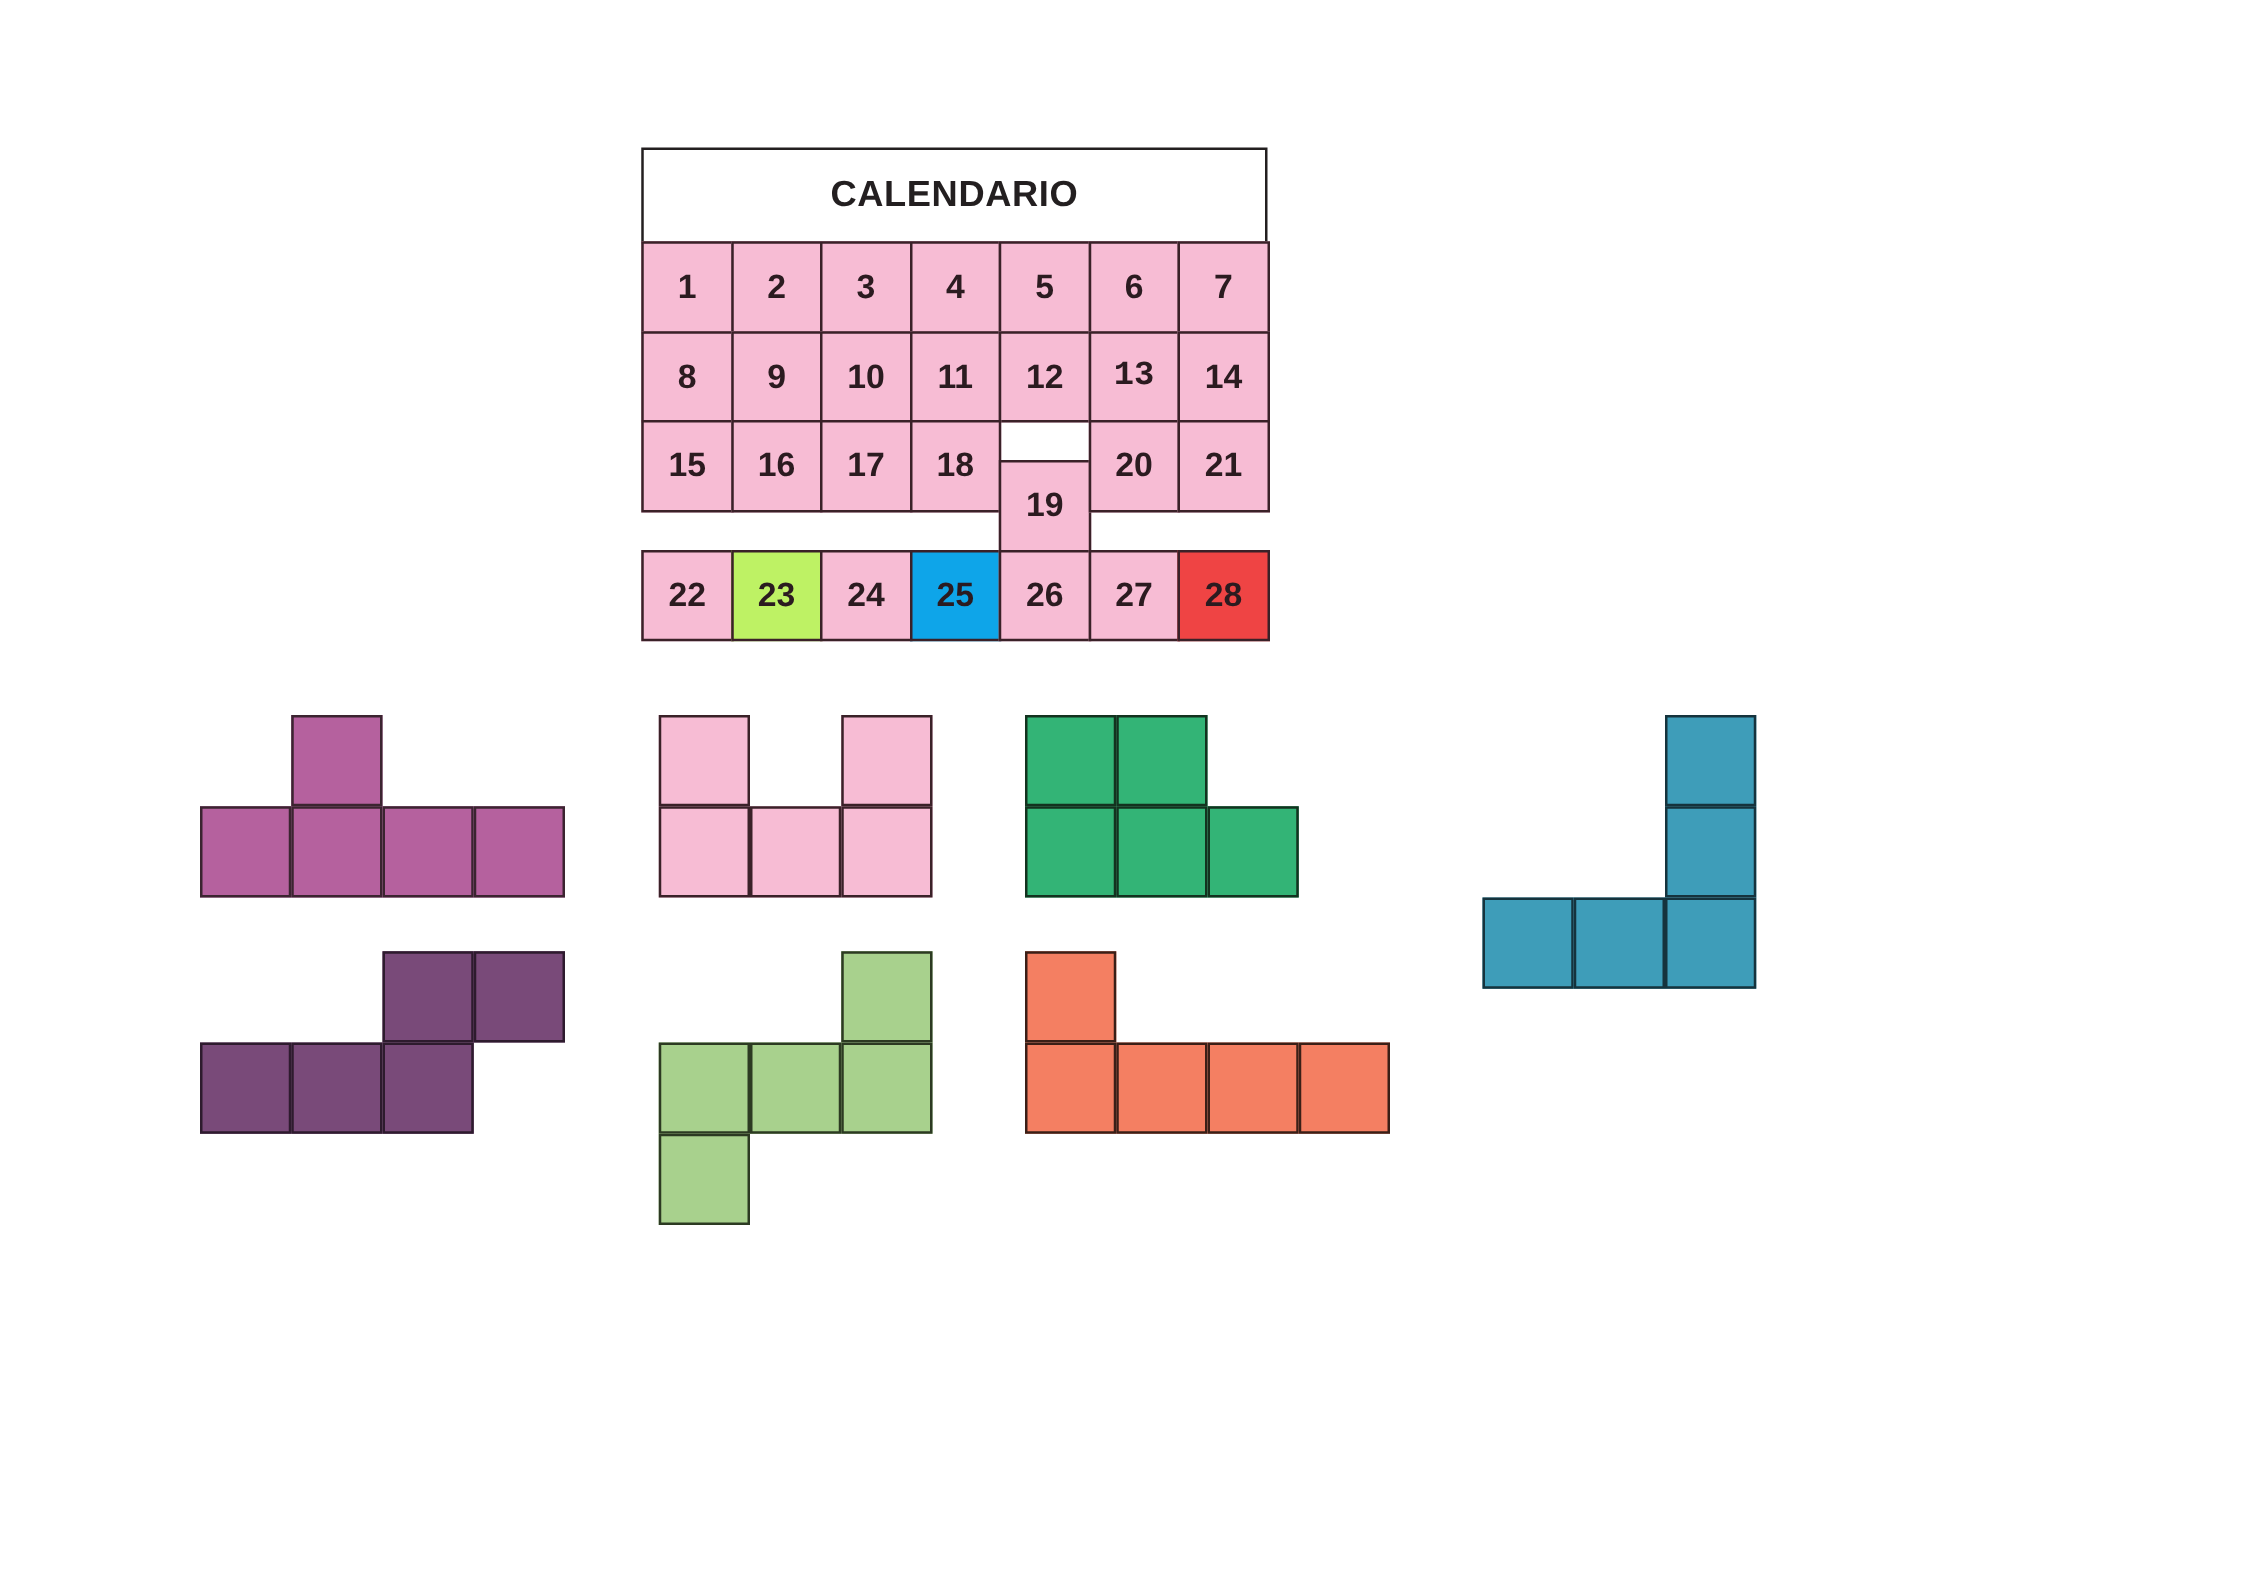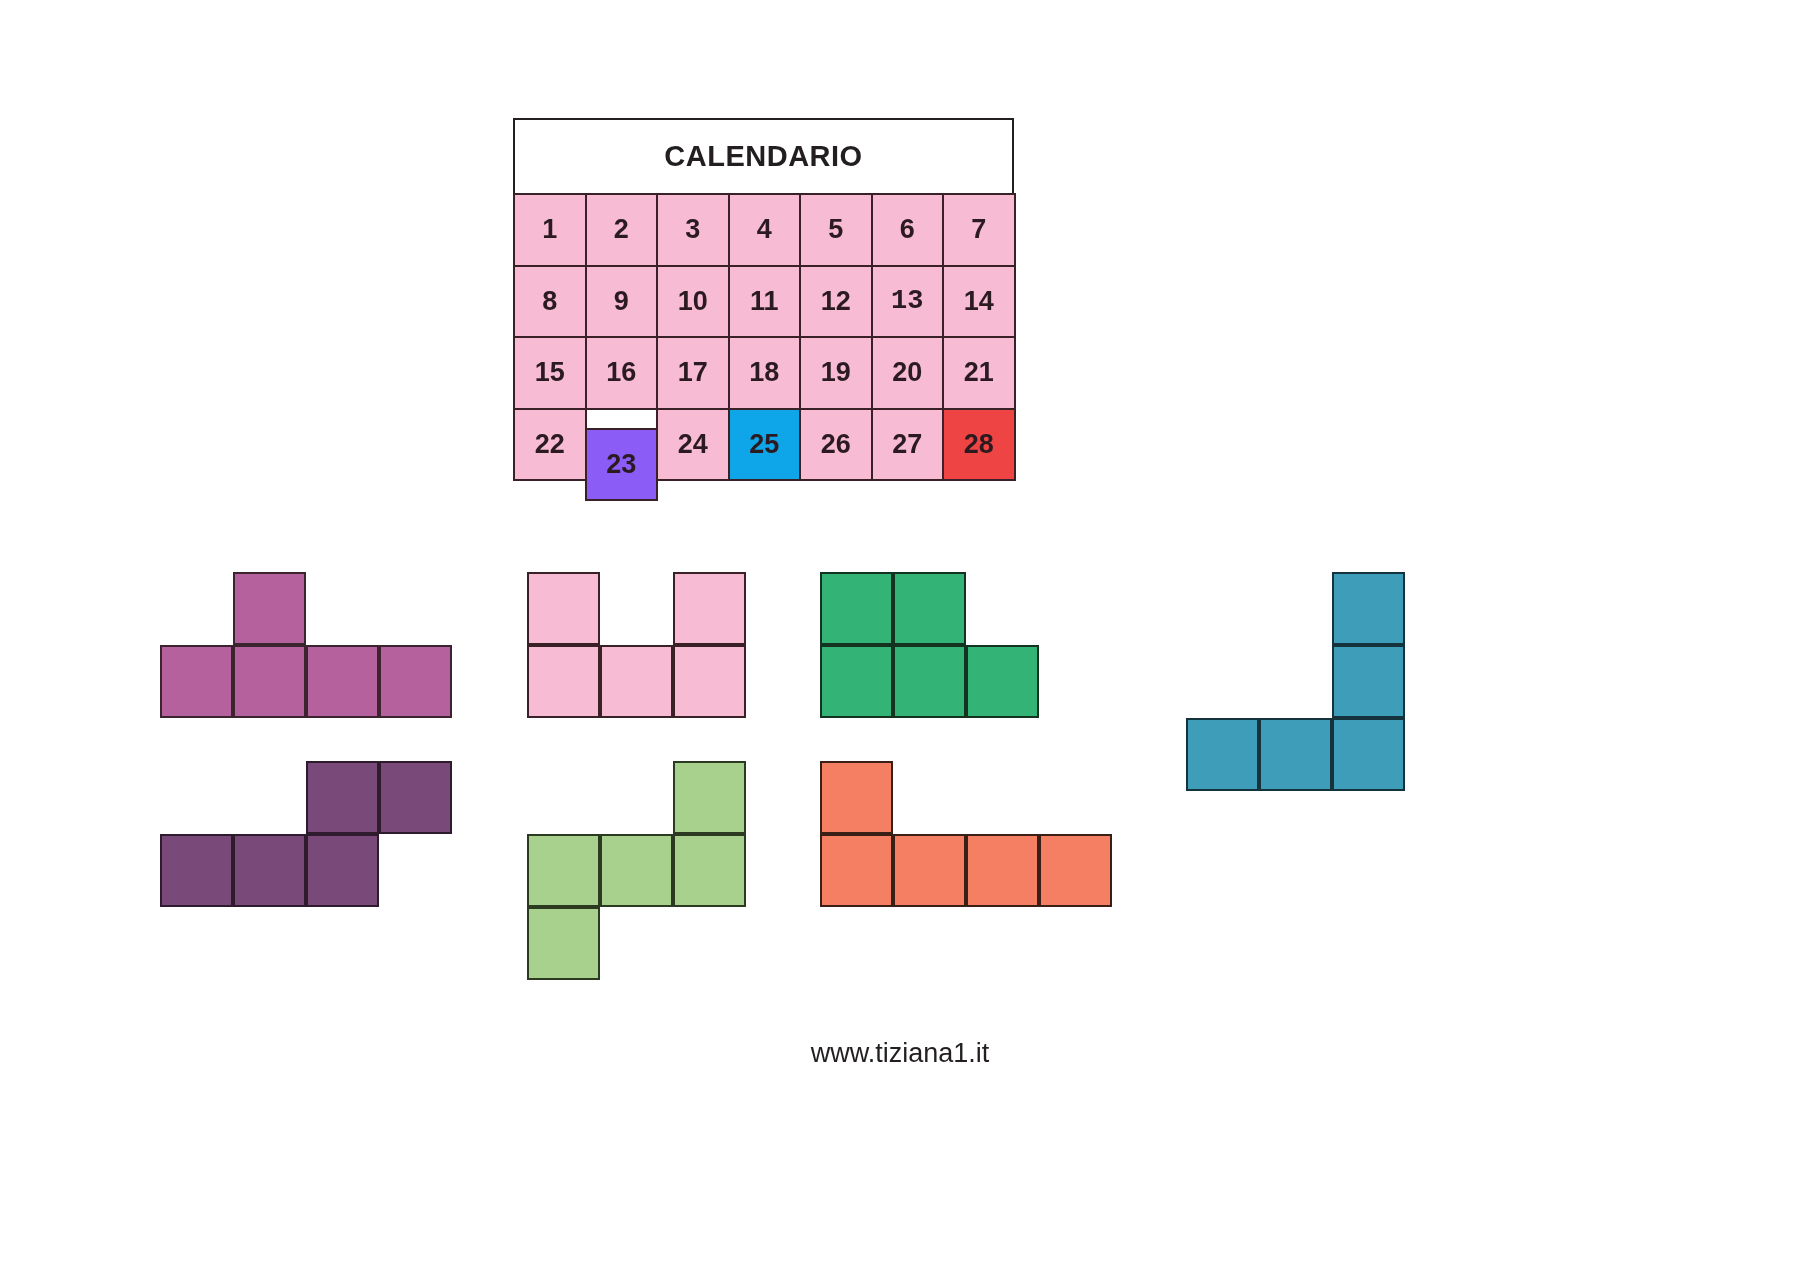--- a/index.html
+++ b/index.html
@@ -120,27 +120,27 @@
           <div class="cal-cell" style="background: rgb(247, 188, 212); border-color: rgb(58, 33, 40);">11</div>
           <div class="cal-cell" style="background: rgb(247, 188, 212); border-color: rgb(58, 33, 40);">12</div>
           <div class="cal-cell" style="background: rgb(247, 188, 212); border-color: rgb(58, 33, 40); font-family: Liberation Mono, monospace;">13</div>
           <div class="cal-cell" style="background: rgb(247, 188, 212); border-color: rgb(58, 33, 40);">14</div>
         </div>
         <div class="cal-row">
           <div class="cal-cell" style="background: rgb(247, 188, 212); border-color: rgb(58, 33, 40);">15</div>
           <div class="cal-cell" style="background: rgb(247, 188, 212); border-color: rgb(58, 33, 40);">16</div>
           <div class="cal-cell" style="background: rgb(247, 188, 212); border-color: rgb(58, 33, 40);">17</div>
           <div class="cal-cell" style="background: rgb(247, 188, 212); border-color: rgb(58, 33, 40);">18</div>
-          <div class="cal-cell" style="background: rgb(247, 188, 212); border-color: rgb(58, 33, 40);">19</div>
+          <div class="cal-cell" style="background: rgb(247, 188, 212); border-color: rgb(58, 33, 40); margin-top: 32px;">19</div>
           <div class="cal-cell" style="background: rgb(247, 188, 212); border-color: rgb(58, 33, 40);">20</div>
           <div class="cal-cell" style="background: rgb(247, 188, 212); border-color: rgb(58, 33, 40);">21</div>
         </div>
         <div class="cal-row">
           <div class="cal-cell" style="background: rgb(247, 188, 212); border-color: rgb(58, 33, 40);">22</div>
-          <div class="cal-cell" style="background: #8b5cf6; border-color: rgb(58, 33, 40); margin-top: 20px;">23</div>
+          <div class="cal-cell" style="background: #bef264; border-color: rgb(58, 33, 40);">23</div>
           <div class="cal-cell" style="background: rgb(247, 188, 212); border-color: rgb(58, 33, 40);">24</div>
           <div class="cal-cell" style="background: #0ea5e9; border-color: rgb(58, 33, 40);">25</div>
           <div class="cal-cell" style="background: rgb(247, 188, 212); border-color: rgb(58, 33, 40);">26</div>
           <div class="cal-cell" style="background: rgb(247, 188, 212); border-color: rgb(58, 33, 40);">27</div>
           <div class="cal-cell" style="background: #ef4444; border-color: rgb(58, 33, 40);">28</div>
         </div>
       </div>
   </div>
 
   <div id="pieces-layer">
@@ -202,15 +202,14 @@
         <div class="piece-grid" style="width: 219px; height: 219px;">
           <div class="cellbox" style="left: 146px; top: 0px; width: 73px; height: 73px; background: rgb(62, 157, 185); border-color: rgb(21, 51, 61);"></div>
           <div class="cellbox" style="left: 146px; top: 73px; width: 73px; height: 73px; background: rgb(62, 157, 185); border-color: rgb(21, 51, 61);"></div>
           <div class="cellbox" style="left: 0px; top: 146px; width: 73px; height: 73px; background: rgb(62, 157, 185); border-color: rgb(21, 51, 61);"></div>
           <div class="cellbox" style="left: 73px; top: 146px; width: 73px; height: 73px; background: rgb(62, 157, 185); border-color: rgb(21, 51, 61);"></div>
           <div class="cellbox" style="left: 146px; top: 146px; width: 73px; height: 73px; background: rgb(62, 157, 185); border-color: rgb(21, 51, 61);"></div>
         </div>
       </div>
     </div>
 
-  <div id="footer">www.tiziana1.it</div>
 
 </div>
 
 </body></html>

